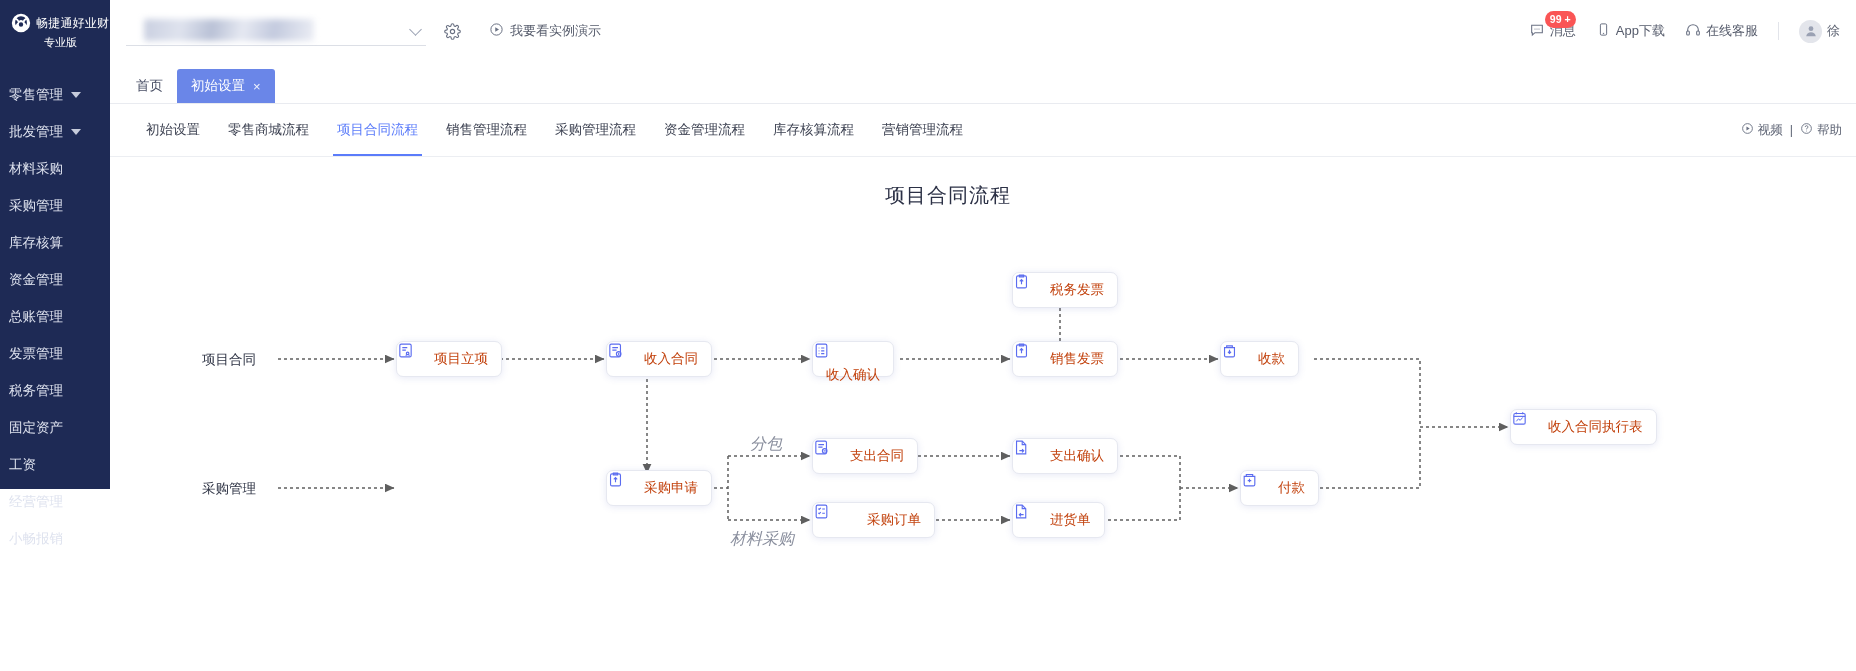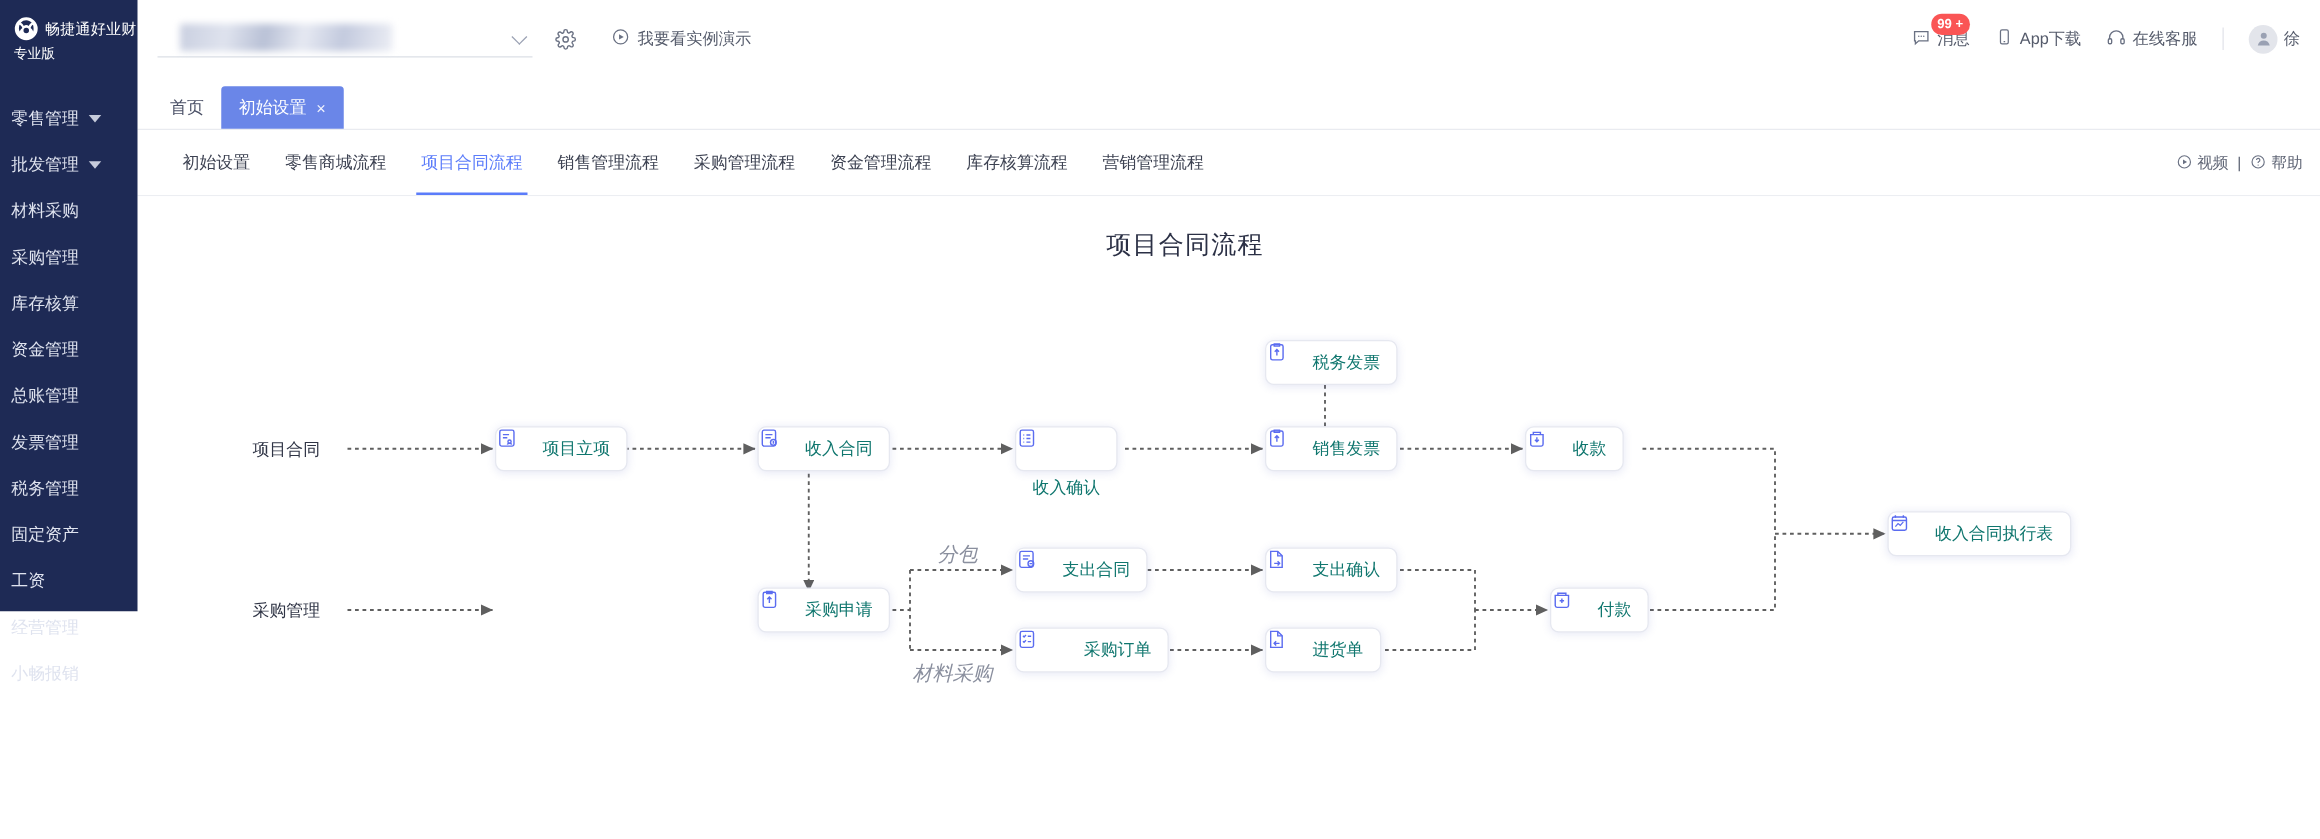--- a/index.html
+++ b/index.html
@@ -18,21 +18,21 @@
   .brand {
     height: 62px; display: flex; flex-direction: column;
     justify-content: center; padding-left: 10px;
   }
   .brand-row { display: flex; align-items: center; gap: 4px; }
   .brand-logo { width: 22px; height: 22px; flex: 0 0 22px; }
   .brand-name {
     color: #ffffff; font-size: 12px; white-space: nowrap;
     letter-spacing: .2px; overflow: hidden; max-width: 76px;
   }
-  .brand-sub { color: #ffffff; font-size: 11px; margin-top: 1px; padding-left: 1px; }
+  .brand-sub { color: #ffffff; font-size: 11px; margin-top: 1px; padding-left: 1px; text-align: center; }
   .nav { padding-top: 14px; }
   .nav-item {
     height: 37px; display: flex; align-items: center;
     color: #dfe3ef; font-size: 13.5px; padding-left: 9px; cursor: pointer;
     white-space: nowrap;
   }
   .caret {
     width: 0; height: 0; margin-left: 8px;
     border-left: 5px solid transparent; border-right: 5px solid transparent;
     border-top: 6px solid #c6cbdb;
@@ -107,39 +107,39 @@
   }
   .stab.active { color: #5b7cfa; }
   .stab.active:after {
     content: ""; position: absolute; left: 10px; right: 10px; bottom: 0;
     height: 2px; background: #5b7cfa;
   }
   .subtabs-right {
     margin-left: auto; display: flex; align-items: center; gap: 7px;
     font-size: 12.5px; color: #5f6575; white-space: nowrap;
   }
-  .srl { display: flex; align-items: flex-end; gap: 4px; cursor: pointer; }
+  .srl { display: flex; align-items: flex-start; gap: 4px; cursor: pointer; }
 
   
   .canvas { flex: 1; position: relative; background: #ffffff; overflow: hidden; }
   .flow-title {
     position: absolute; left: 0; right: 0; top: 25px; text-align: center;
     font-size: 20px; color: #2b3045; letter-spacing: 1px;
   }
   .flow-title-inner { margin-left: -70px; }
 
   .diagram { position: absolute; inset: 0; }
   .diagram svg { position: absolute; left: 0; top: 0; }
 
   .node {
     position: absolute; height: 36px; background: #ffffff;
     border: 1px solid #e6e8f0; border-radius: 7px;
     box-shadow: 0 1px 7px rgba(100,110,190,.16);
-    display: flex; align-items: center; gap: 7px; padding: 15px 13px;
-    font-size: 13.5px; color: #0f766e; cursor: pointer; white-space: nowrap;
+    display: flex; align-items: center; gap: 7px; padding: 0 13px;
+    font-size: 13.5px; color: #c2410c; cursor: pointer; white-space: nowrap;
   }
   .node-icon { width: 17px; height: 17px; flex: 0 0 17px; display: block; }
   .row-label {
     position: absolute; font-size: 13.5px; color: #2f3445; white-space: nowrap;
   }
   .edge-label {
     position: absolute; font-size: 16px; color: #8a8f9e; white-space: nowrap; font-style: italic;
   }
 </style>
 </head>

